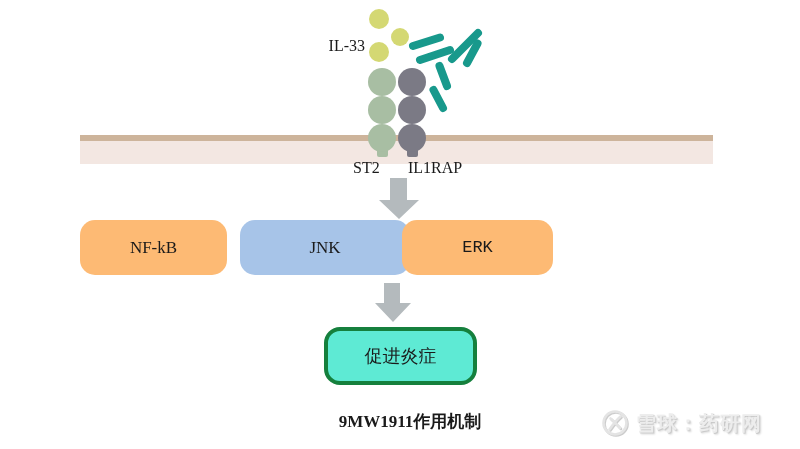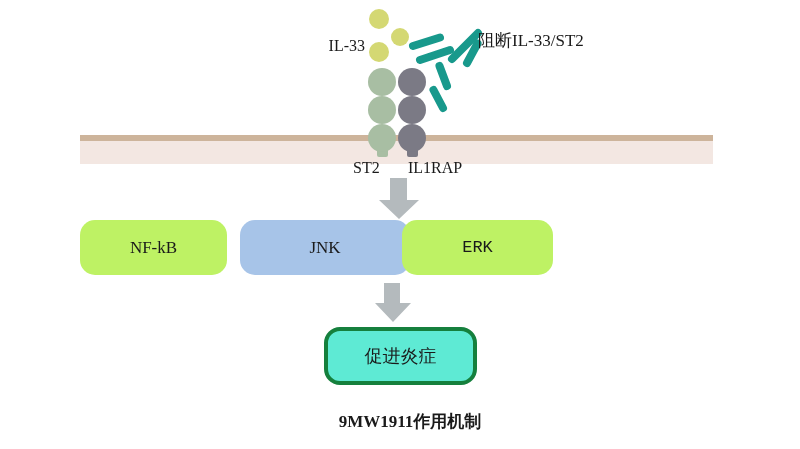--- a/index.html
+++ b/index.html
@@ -23,21 +23,21 @@
   }
   
   .lbl{position:absolute;font-size:16px;white-space:nowrap;}
   .lbl-17{font-size:17px;}
   
   .pbox{
     position:absolute;top:220px;height:55px;border-radius:15px;
     display:flex;align-items:center;justify-content:center;
     font-size:17px;
   }
-  .teal{background:#bef264;}
+  .teal{background:#fdba74;}
   .blue{background:#a7c4e8;}
   .outcome{
     position:absolute;left:324px;top:327px;width:153px;height:58px;
     border-radius:16px;background:#5eead4;border:4px solid #15803d;
     display:flex;align-items:center;justify-content:center;font-size:18px;
     box-sizing:border-box;
   }
   .caption{
     position:absolute;left:280px;top:410px;width:260px;text-align:center;
     font-size:17px;
@@ -73,21 +73,20 @@
     <g stroke="#18998c" stroke-width="8" stroke-linecap="round" fill="none">
       <line x1="8" y1="21" x2="35" y2="12.5"></line>
       <line x1="15" y1="35" x2="45" y2="25"></line>
       <line x1="47" y1="34" x2="73" y2="8"></line>
       <line x1="62" y1="38" x2="72.5" y2="18.5"></line>
       <line x1="34.5" y1="41" x2="42" y2="61"></line>
       <line x1="28.5" y1="65" x2="38" y2="83"></line>
     </g>
   </svg>
 
-  <div class="lbl lbl-17" style="left:478px;top:29px;">阻断IL-33/ST2</div>
 
   <div class="stem st2" style="left:377px;top:138px;width:11px;height:19px;"></div>
   <div class="circle st2" style="left:368px;top:68px;width:28px;height:28px;"></div>
   <div class="circle st2" style="left:368px;top:96px;width:28px;height:28px;"></div>
   <div class="circle st2" style="left:368px;top:124px;width:28px;height:28px;"></div>
 
   <div class="stem il1rap" style="left:407px;top:138px;width:11px;height:19px;"></div>
   <div class="circle il1rap" style="left:398px;top:68px;width:28px;height:28px;"></div>
   <div class="circle il1rap" style="left:398px;top:96px;width:28px;height:28px;"></div>
   <div class="circle il1rap" style="left:398px;top:124px;width:28px;height:28px;"></div>
@@ -104,14 +103,22 @@
   <div class="pbox teal" style="left:402px;width:151px;font-family:Liberation Mono, monospace;">ERK</div>
 
   <svg class="arrow-svg" style="left:368px;top:278px;" width="48" height="46" viewBox="0 0 48 46">
     <polygon points="16,5 32,5 32,25 43,25 25,44 7,25 16,25" fill="#b4babd"></polygon>
   </svg>
 
   <div class="outcome">促进炎症</div>
 
   <div class="caption">9MW1911作用机制</div>
 
+  <div class="watermark">
+    <svg class="wm-logo" width="28" height="28" viewBox="0 0 28 28">
+      <circle cx="14" cy="14" r="11.5" fill="none" stroke="#e4e4e4" stroke-width="2.6"></circle>
+      <path d="M 19.5 7.5 C 15.5 11 12 15.5 8.5 20.5" fill="none" stroke="#e4e4e4" stroke-width="2.6" stroke-linecap="round"></path>
+      <path d="M 9.5 9.5 C 12.5 12 15.5 15.5 19 19" fill="none" stroke="#e4e4e4" stroke-width="2.6" stroke-linecap="round"></path>
+    </svg>
+    <span class="wm-text">雪球：药研网</span>
+  </div>
 
 </div>
 
 </body></html>

